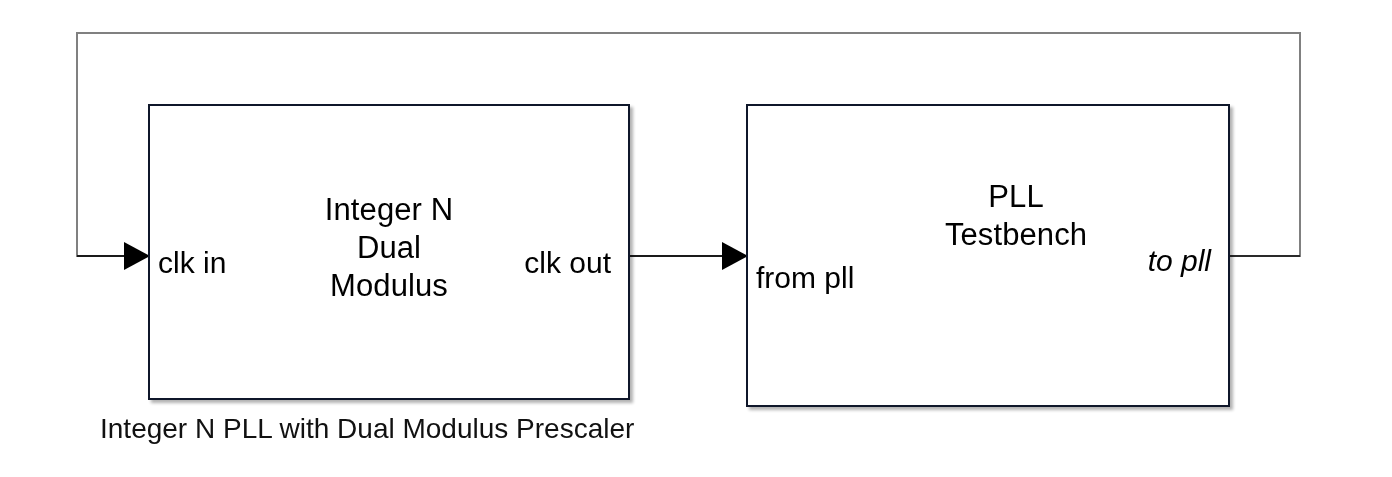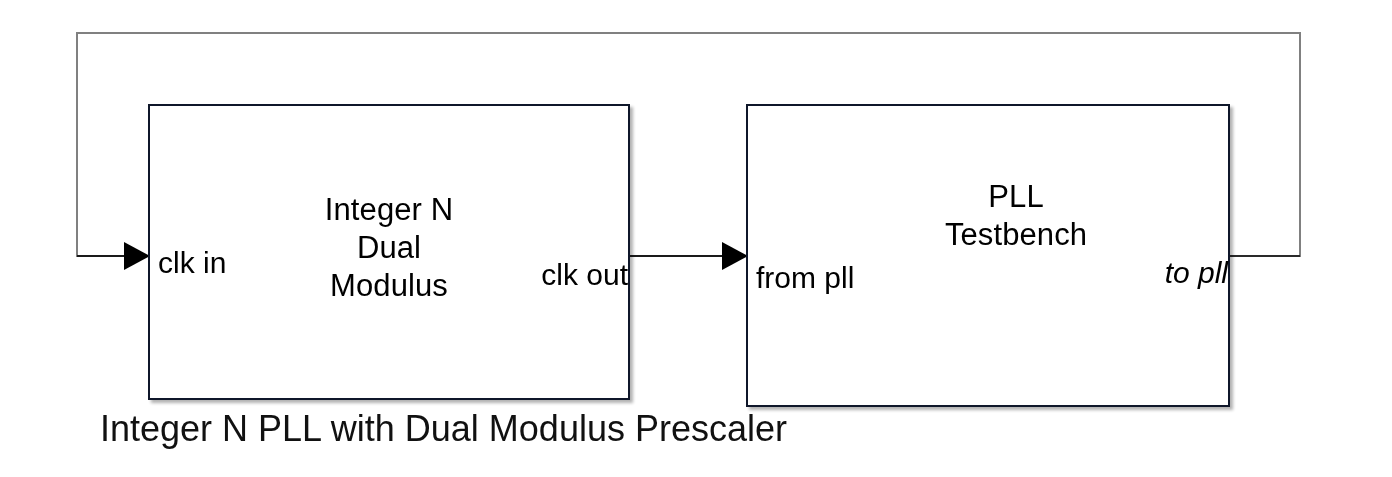--- a/index.html
+++ b/index.html
@@ -75,34 +75,33 @@
     position: absolute;
     font-size: 30px;
     line-height: 23px;
     color: #000000;
     white-space: nowrap;
   }
   .port-in {
     left: 8px;
   }
   .port-out {
-    right: 0;
-    margin-top: 12px;
+    right: 17px;
   }
   #port-clk-in   { top: 145px; }
   #port-clk-out  { top: 145px; }
   #port-from-pll { top: 143px; margin-top: 17px; }
   #port-to-pll   { top: 143px; font-style: italic; }
 
   
   #caption {
     position: absolute;
     left: 100px;
     top: 412px;
-    font-size: 36px;
+    font-size: 28px;
     line-height: 34px;
     color: #111111;
     white-space: nowrap;
   }
 </style>
 </head>
 <body>
 
 <div id="canvas">
 

